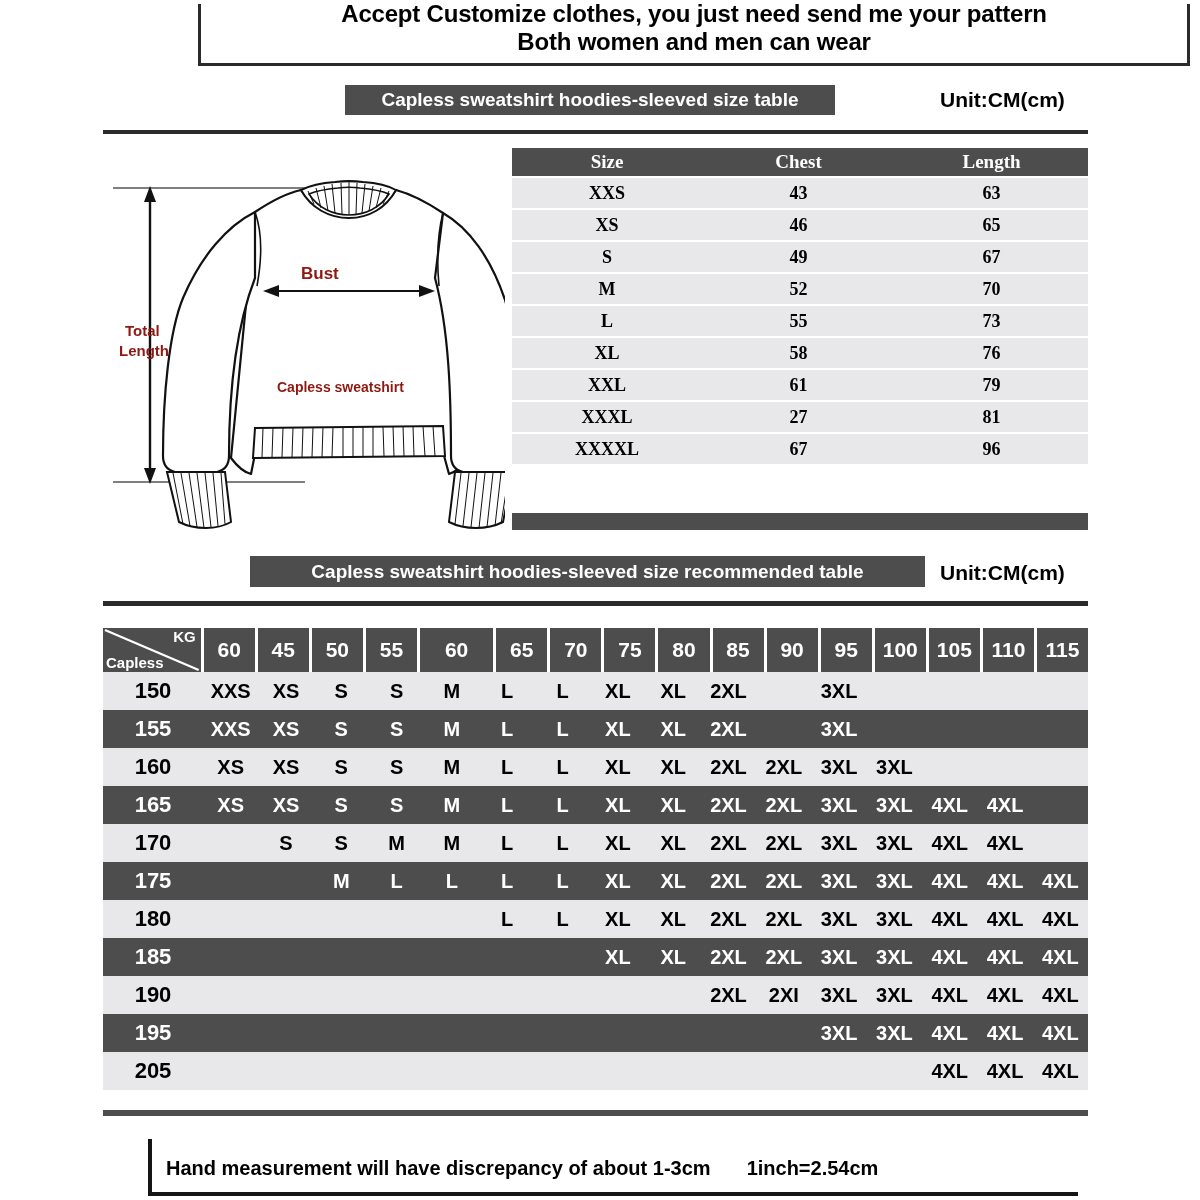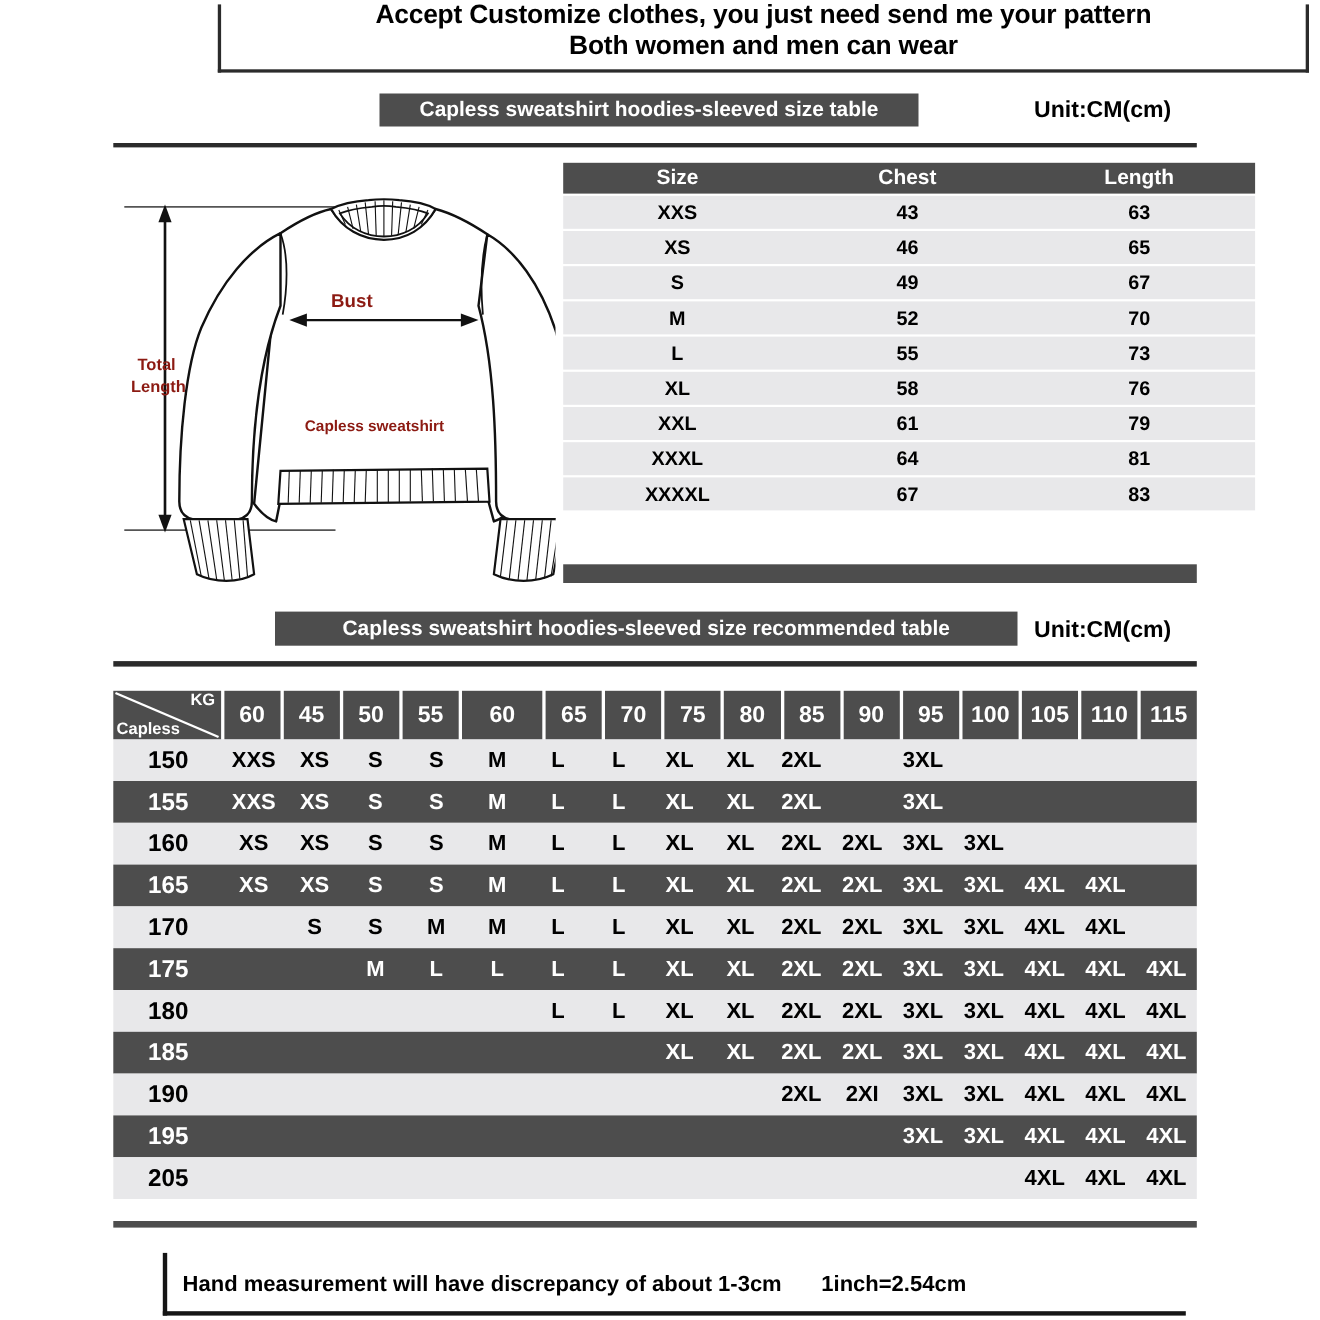--- a/index.html
+++ b/index.html
@@ -56,22 +56,22 @@
   #rule-2{left:103px;top:601px;width:985px;height:5px;}
 
   
   #garment-figure{
     position:absolute;left:105px;top:160px;width:400px;height:380px;
   }
   #garment-figure svg{display:block;}
 
   
   #size-table{
-    position:absolute;left:512px;top:146px;width:629px;
-    border-collapse:separate;border-spacing:0 2px;
+    position:absolute;left:512px;top:146px;width:576px;
+    border-collapse:separate;border-spacing:0 2px;font-family:Liberation Serif, serif;
   }
   #size-table th{
     background:#4d4d4d;color:#fff;font-size:19px;font-weight:bold;
     height:28px;padding:0;text-align:center;
   }
   #size-table td{
     background:#e8e8ea;color:#000;font-size:18px;font-weight:bold;
     height:30px;padding:0;text-align:center;
   }
   #size-table th.c-size,#size-table td.c-size{width:33%;}
@@ -298,27 +298,27 @@
         <td class="c-chest">58</td>
         <td class="c-length">76</td>
       </tr>
       <tr>
         <td class="c-size">XXL</td>
         <td class="c-chest">61</td>
         <td class="c-length">79</td>
       </tr>
       <tr>
         <td class="c-size">XXXL</td>
-        <td class="c-chest">64</td>
+        <td class="c-chest">27</td>
         <td class="c-length">81</td>
       </tr>
       <tr>
         <td class="c-size">XXXXL</td>
         <td class="c-chest">67</td>
-        <td class="c-length">83</td>
+        <td class="c-length">96</td>
       </tr>
     </tbody>
 </table>
 <div id="size-table-footbar"></div>
 
 <div class="title-bar" id="title-bar-2">Capless sweatshirt hoodies-sleeved size recommended table</div>
 <div class="unit-label" id="unit-2">Unit:CM(cm)</div>
 <div class="rule" id="rule-2"></div>
 
 <div id="rec-grid">

